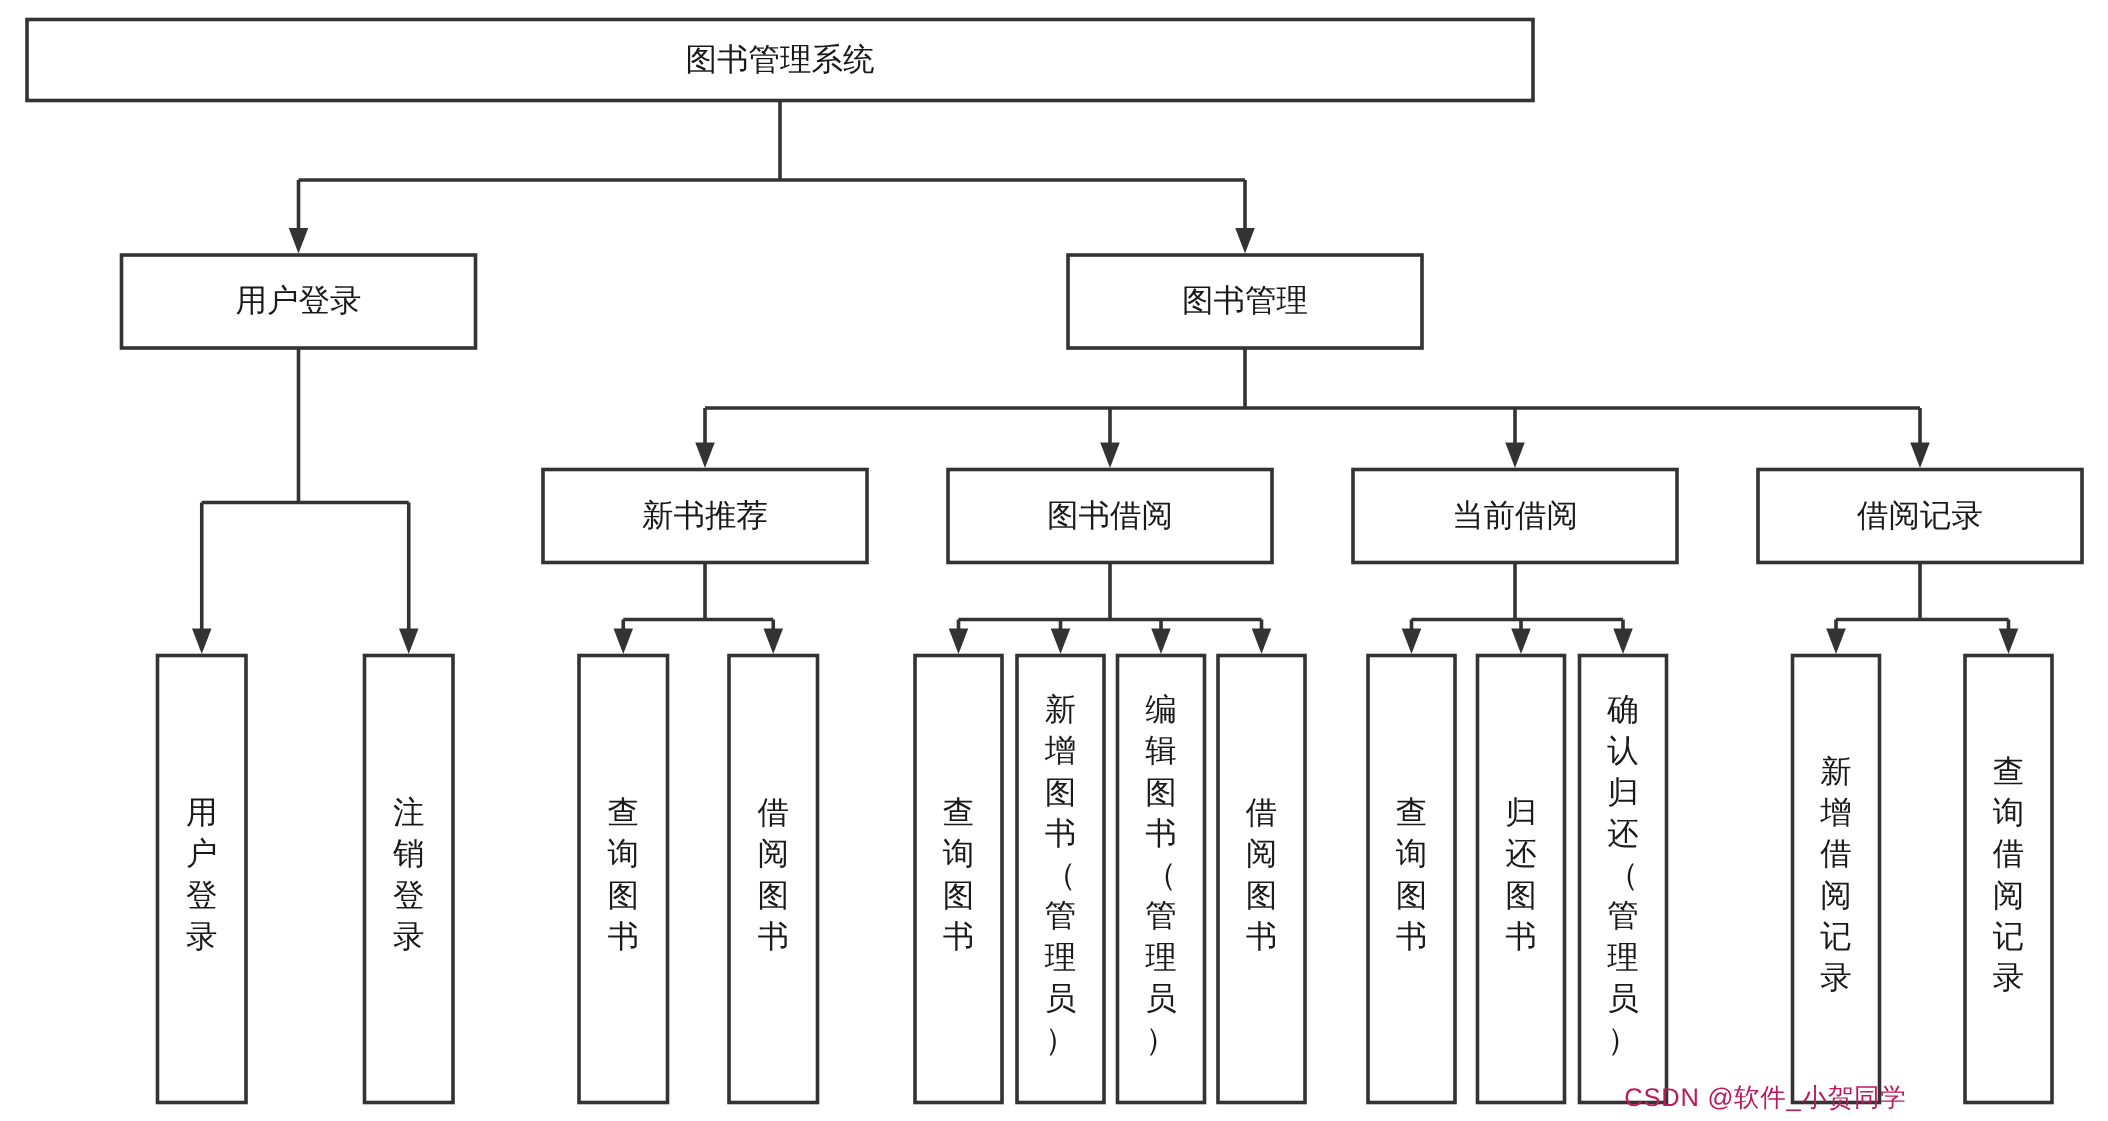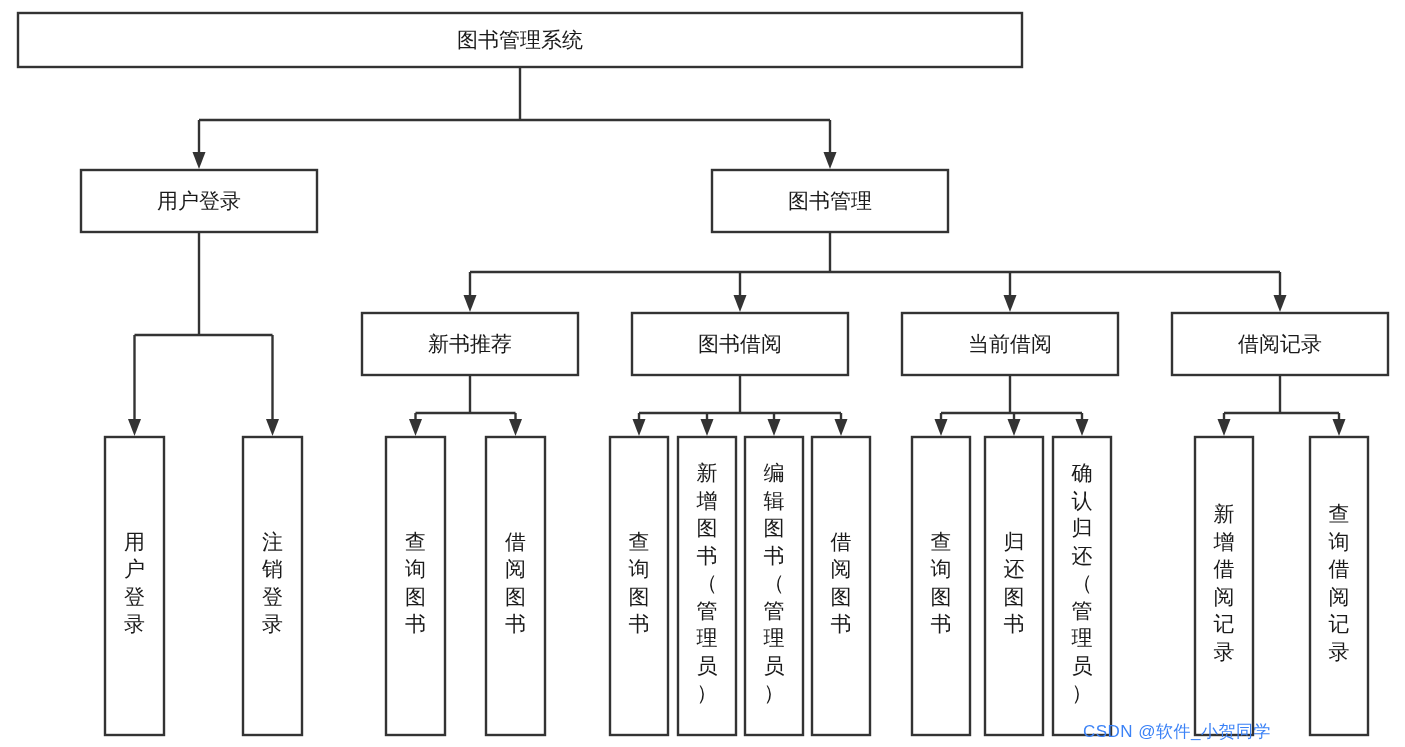--- a/index.html
+++ b/index.html
@@ -54,21 +54,21 @@
   .arrow-head {
     fill: #333333;
     stroke: none;
   }
   .watermark {
     position: absolute;
     right: 10px;
     bottom: 4px;
     font-family: "Liberation Sans", "DejaVu Sans", sans-serif;
     font-size: 17px;
-    color: #3b82f6;
+    color: #be185d;
     white-space: nowrap;
     letter-spacing: 0.5px;
     user-select: none;
   }
 </style>
 </head>
 <body>
 
 <div id="diagram-root">
 

